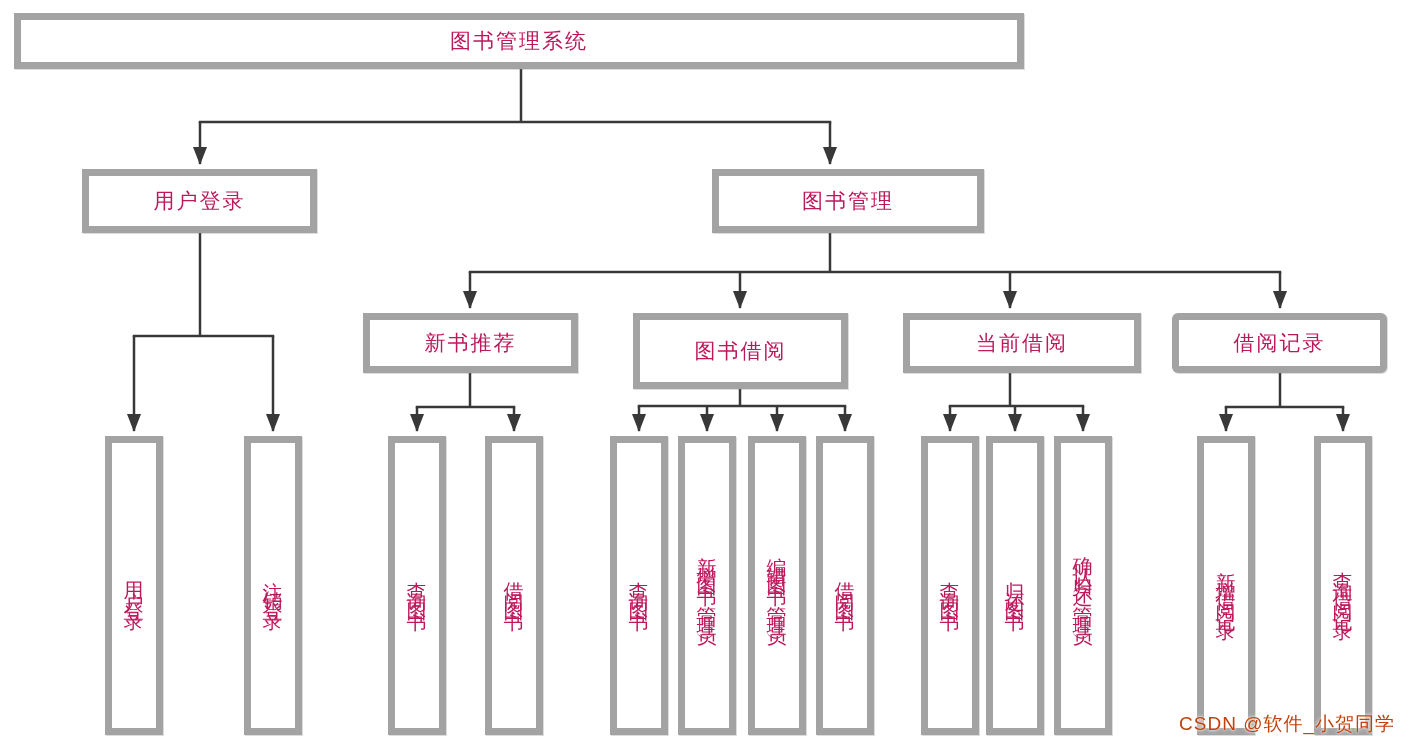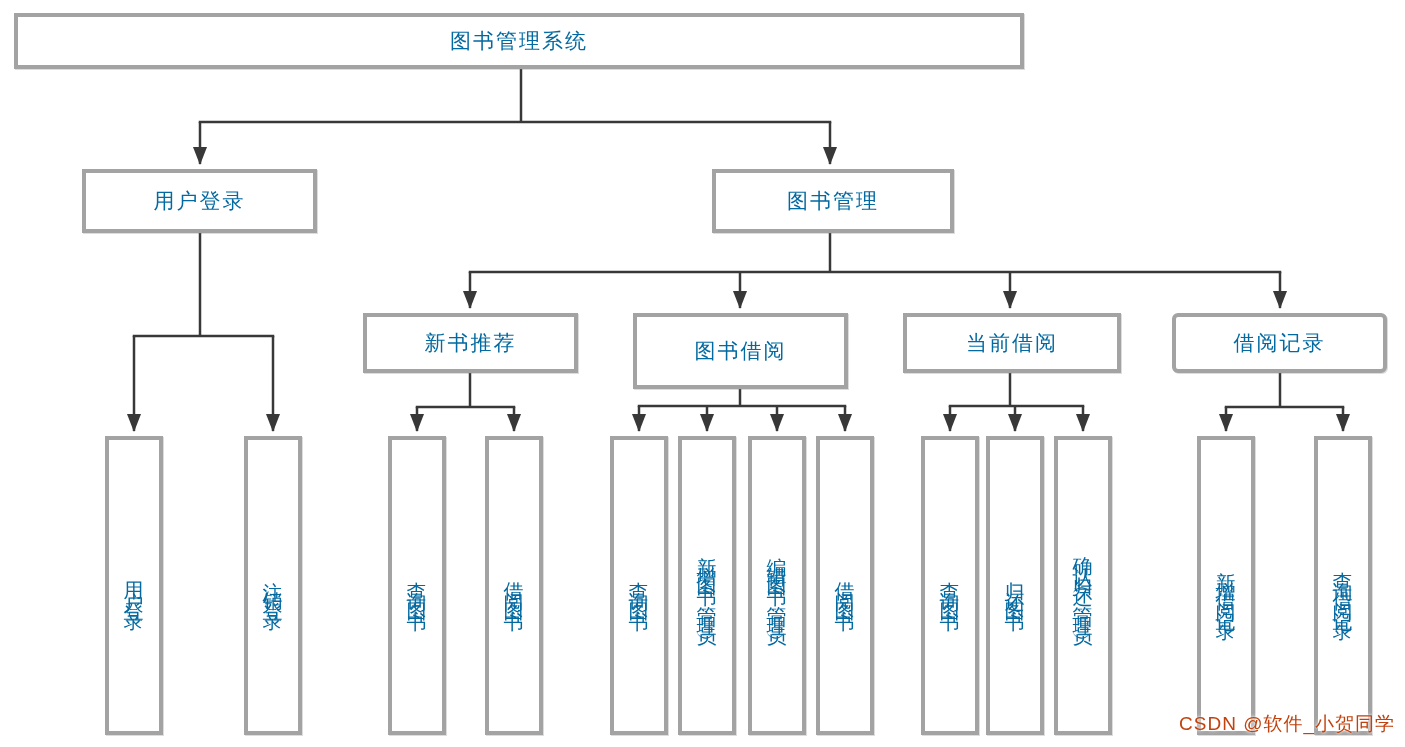--- a/index.html
+++ b/index.html
@@ -7,23 +7,23 @@
     position:relative;
     width:1405px;height:747px;
     background:#ffffff;
     font-family:"Liberation Sans","DejaVu Sans",sans-serif;
     overflow:hidden;
   }
   .wires{position:absolute;left:0;top:0;z-index:1;}
   .node{
     position:absolute;
     box-sizing:border-box;
-    border:4px solid #a3a3a3;
+    border:7px solid #a3a3a3;
     background:#ffffff;
-    color:#0369a1;
+    color:#be185d;
     display:flex;
     align-items:center;
     justify-content:center;
     z-index:2;
     box-shadow:1px 1px 0 rgba(120,120,120,0.25);
   }
   .h-label{font-size:21px;letter-spacing:2px;white-space:nowrap;}
   .v-node{
     writing-mode:vertical-rl;
     text-orientation:mixed;
@@ -93,25 +93,25 @@
       <line x1="1280" y1="373" x2="1280" y2="407"></line>
       <line x1="1226" y1="407" x2="1343" y2="407" stroke-linecap="square"></line>
       <line x1="1226" y1="407" x2="1226" y2="431" marker-end="url(#arrow)"></line>
       <line x1="1343" y1="407" x2="1343" y2="431" marker-end="url(#arrow)"></line>
     </g>
   </svg>
 
   <div class="node h-label" style="left:14px;top:13px;width:1010px;height:56px;">图书管理系统</div>
 
   <div class="node h-label" style="left:82px;top:169px;width:235px;height:64px;">用户登录</div>
-  <div class="node h-label" style="left:712px;top:169px;width:242px;height:64px;">图书管理</div>
+  <div class="node h-label" style="left:712px;top:169px;width:272px;height:64px;">图书管理</div>
 
   <div class="node h-label" style="left:363px;top:313px;width:215px;height:60px;">新书推荐</div>
   <div class="node h-label" style="left:633px;top:313px;width:215px;height:76px;">图书借阅</div>
-  <div class="node h-label" style="left:903px;top:313px;width:218px;height:60px;">当前借阅</div>
+  <div class="node h-label" style="left:903px;top:313px;width:238px;height:60px;">当前借阅</div>
   <div class="node h-label" style="left:1172px;top:313px;width:215px;height:60px;border-radius:6px;">借阅记录</div>
 
   <div class="node v-node" style="left:105px;top:436px;width:58px;height:299px;">用户登录</div>
   <div class="node v-node" style="left:244px;top:436px;width:58px;height:299px;">注销登录</div>
 
   <div class="node v-node" style="left:388px;top:436px;width:58px;height:299px;">查询图书</div>
   <div class="node v-node" style="left:485px;top:436px;width:58px;height:299px;">借阅图书</div>
 
   <div class="node v-node" style="left:610px;top:436px;width:58px;height:299px;">查询图书</div>
   <div class="node v-node" style="left:678px;top:436px;width:58px;height:299px;">新增图书（管理员）</div>

